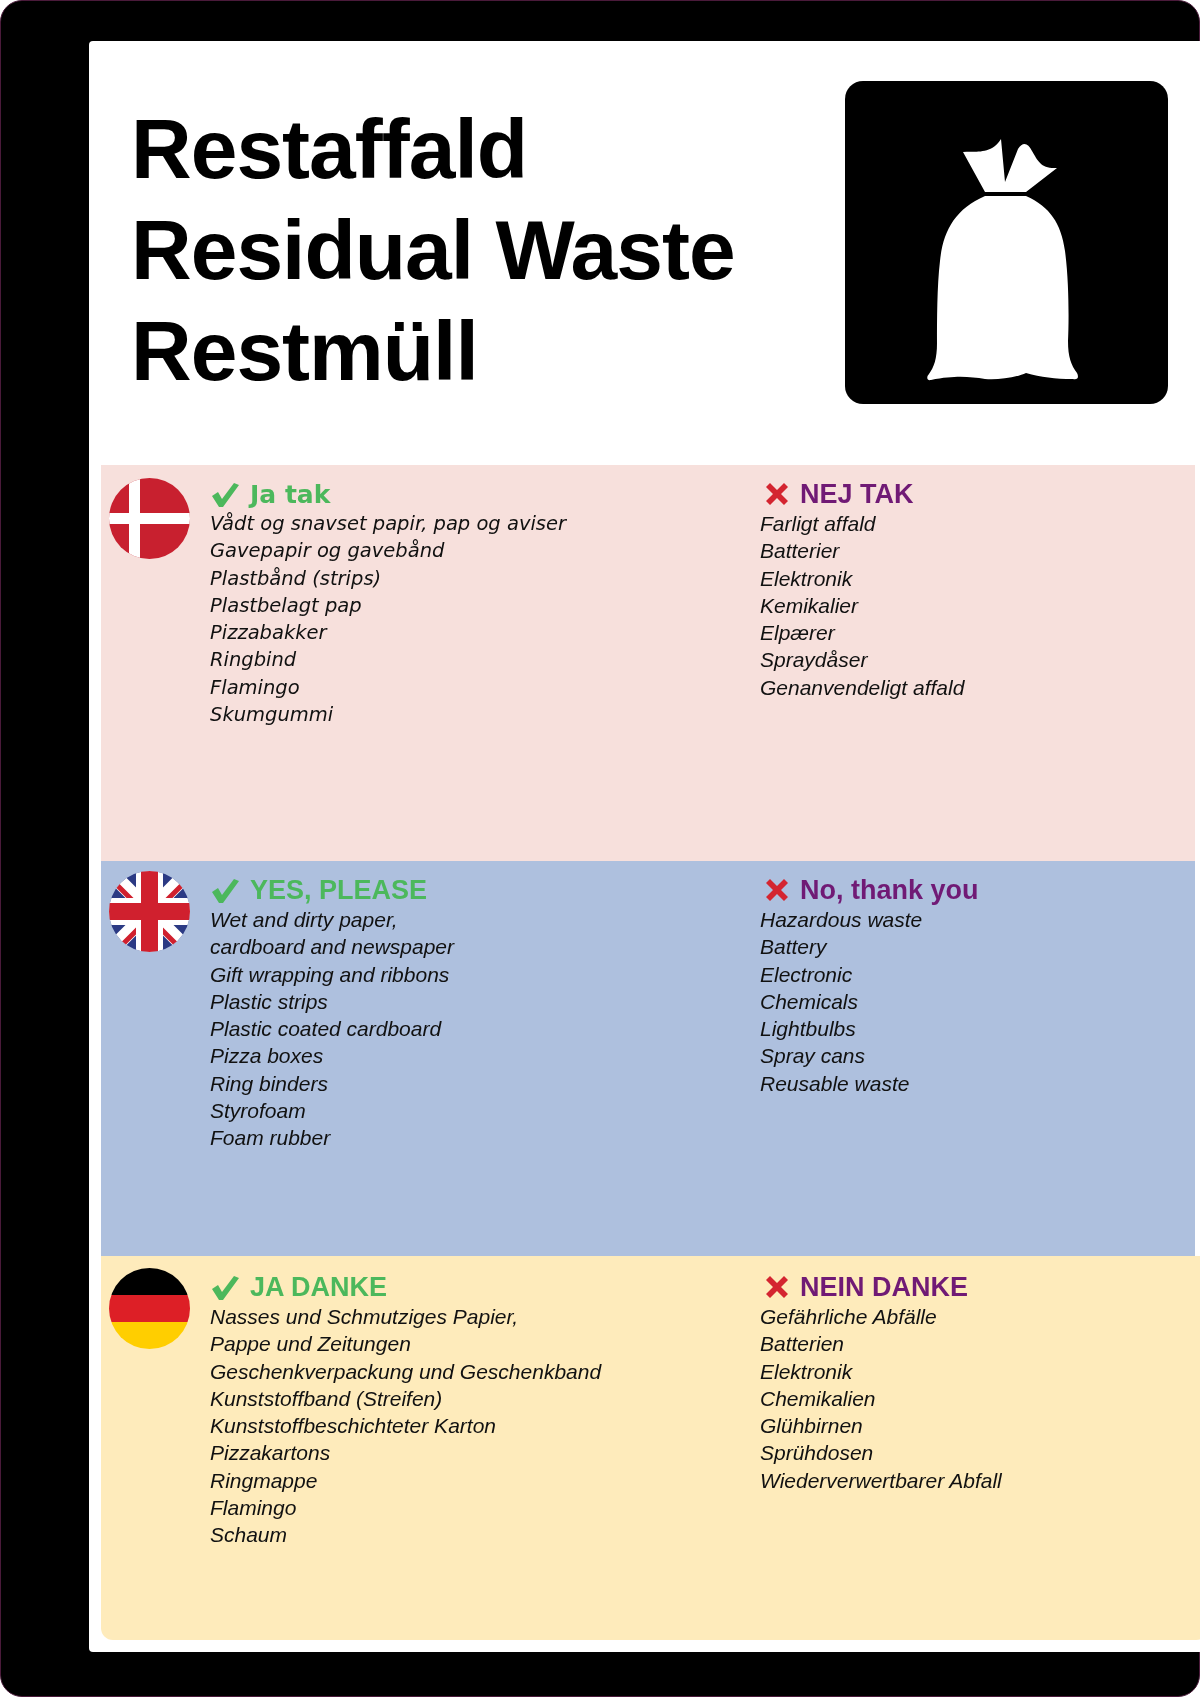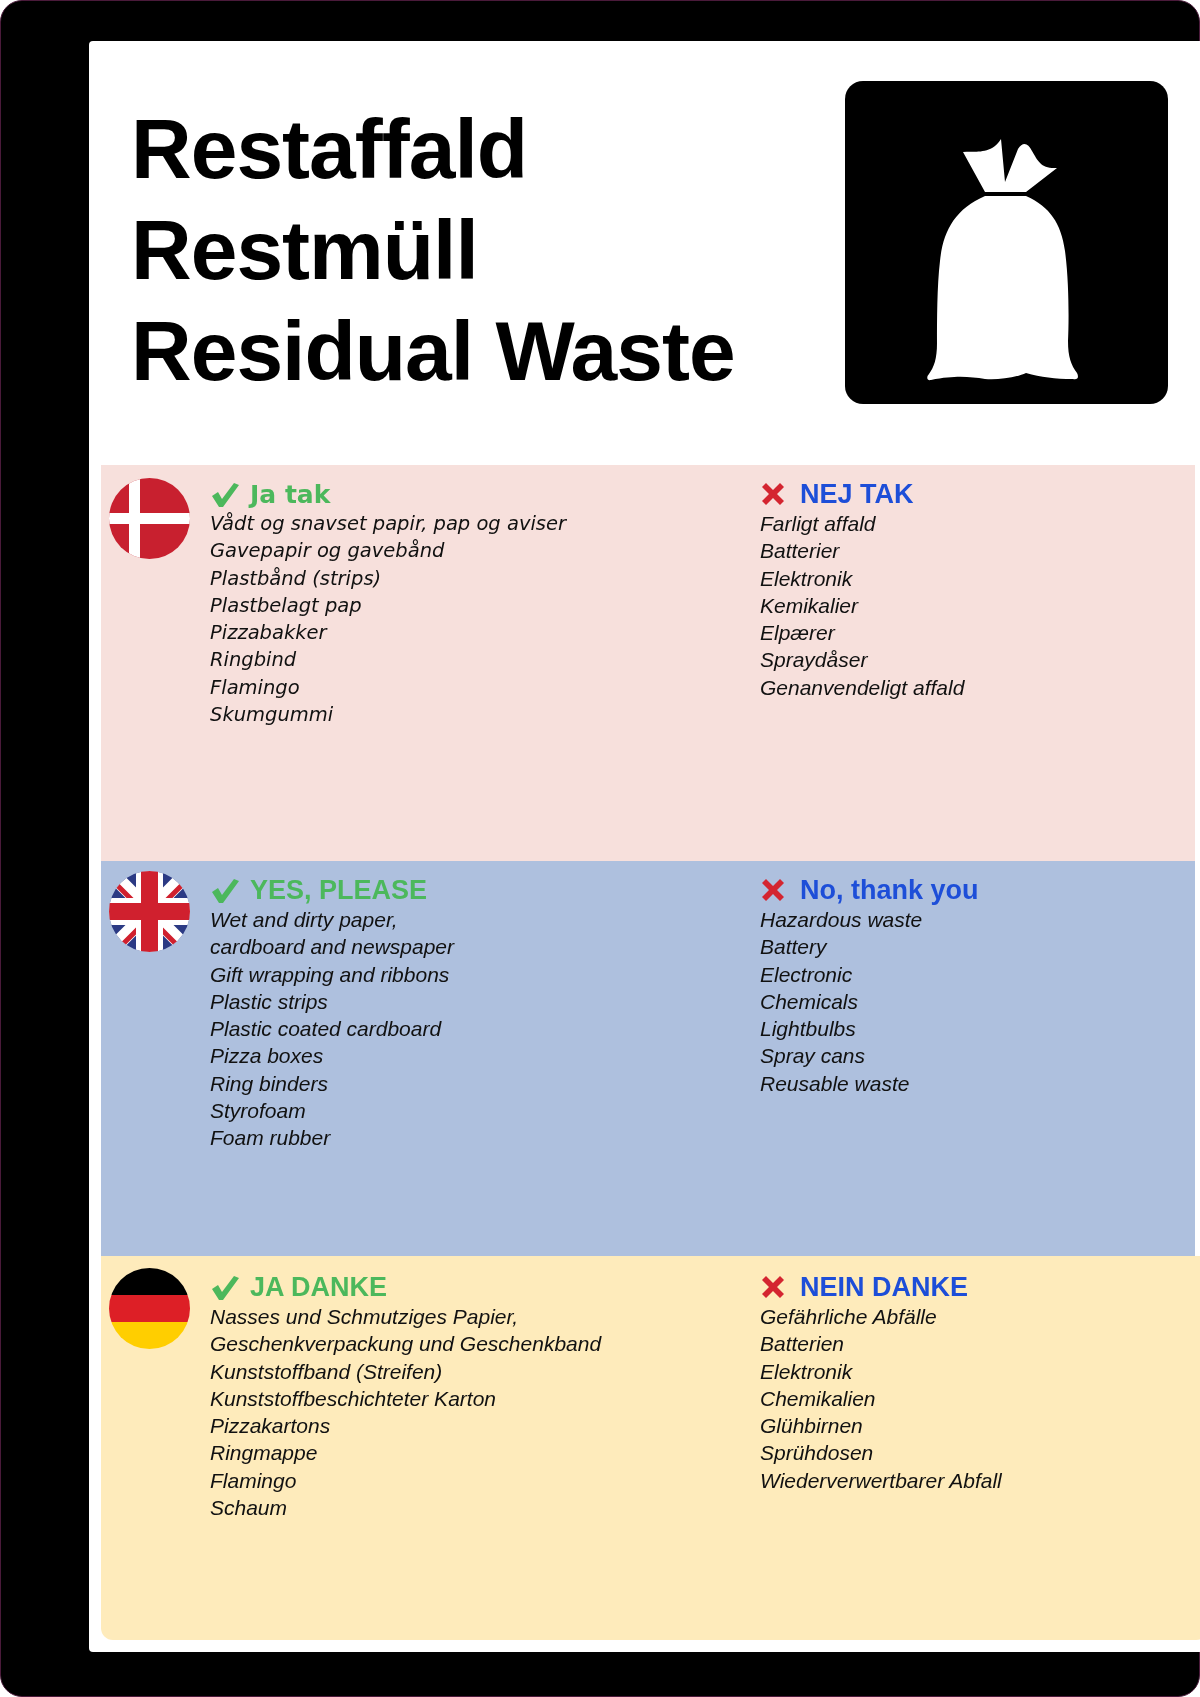--- a/index.html
+++ b/index.html
@@ -37,37 +37,37 @@
   .col-yes { left:109px; }
   .col-no { left:659px; }
   .sec-dk .col { top:14px; }
   .sec-en .col { top:14px; }
   .sec-de .col { top:16px; }
   .head {
     font-weight:bold; font-size:27px; line-height:31px; height:31px; white-space:nowrap;
     display:flex; align-items:center;
   }
   .head.yes { color:#4cb85c; }
-  .head.no { color:#1d4ed8; }
+  .head.no { color:#701a75;text-align:right; }
   .mark { display:inline-block; width:30px; height:26px; margin-right:10px; }
   .sec-dk .head.yes .label { font-family:"DejaVu Sans", sans-serif; font-size:25px; }
   .items { list-style:none; margin:0; padding:0;font-style:italic; }
   .items li { font-size:21px; line-height:27.3px; white-space:nowrap; }
   .sec-dk .col-yes .items li { font-family:"DejaVu Sans", sans-serif; font-size:19.5px; }
 </style>
 </head>
 <body>
 
 <div class="frame">
   <div class="card">
 
     <div class="title">
       <div>Restaffald</div>
+      <div>Residual Waste</div>
       <div>Restmüll</div>
-      <div>Residual Waste</div>
     </div>
 
     <div class="icon-box">
       <svg width="323" height="323" viewBox="0 0 323 323">
         <path fill="#fff" d="M118 71 C 130 70, 146 74, 156 58 L 160 101 L 173 68 C 178 60, 183 62, 187 70 C 193 80, 196 88, 212 87 L 181 111 L 140 111 Z"></path>
         <path fill="#fff" d="M140 115 L 181 115 C 205 126, 216 142, 220 170 C 224 200, 224 240, 223 260 C 223 276, 226 284, 232 292 C 234 296, 233 299, 228 298 C 210 298, 196 296, 181 292 C 170 297, 152 299, 140 298 C 125 296, 112 294, 86 299 C 82 300, 81 296, 84 293 C 89 286, 92 278, 92 262 C 92 240, 92 205, 95 180 C 98 150, 110 128, 140 115 Z"></path>
       </svg>
     </div>
 
     <div class="section sec-dk">
@@ -186,20 +186,21 @@
         <div class="head yes">
           <span class="mark">
             <svg width="30" height="26" viewBox="0 0 30 26">
                 <path d="M2 14 L8 10 L12 17 L24 1 L29 3 L13 25 L9 25 Z" fill="#4cb85c"></path>
               </svg>
           </span>
           <span class="label">JA DANKE</span>
         </div>
         <ul class="items">
           <li>Nasses und Schmutziges Papier,</li>
+          <li>Pappe und Zeitungen</li>
           <li>Geschenkverpackung und Geschenkband</li>
           <li>Kunststoffband (Streifen)</li>
           <li>Kunststoffbeschichteter Karton</li>
           <li>Pizzakartons</li>
           <li>Ringmappe</li>
           <li>Flamingo</li>
           <li>Schaum</li>
         </ul>
       </div>
       <div class="col col-no">

